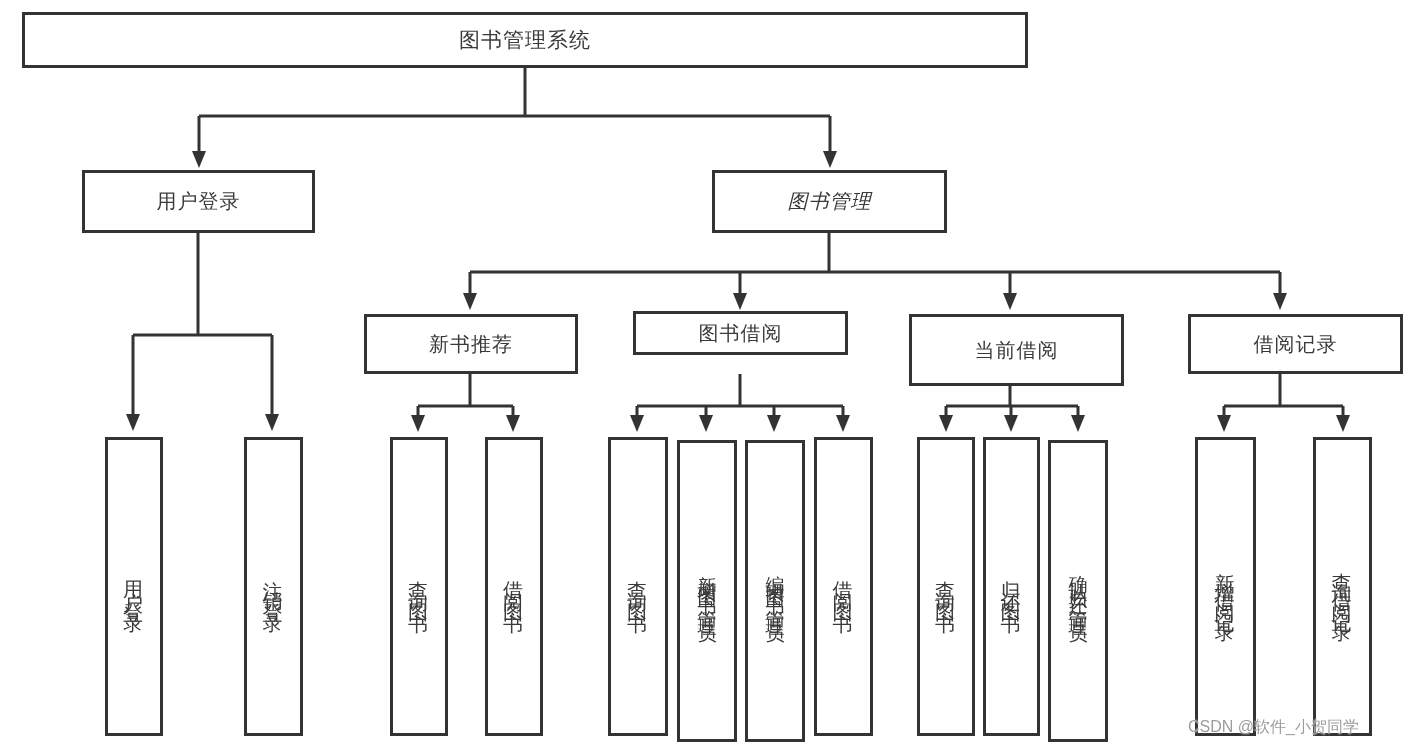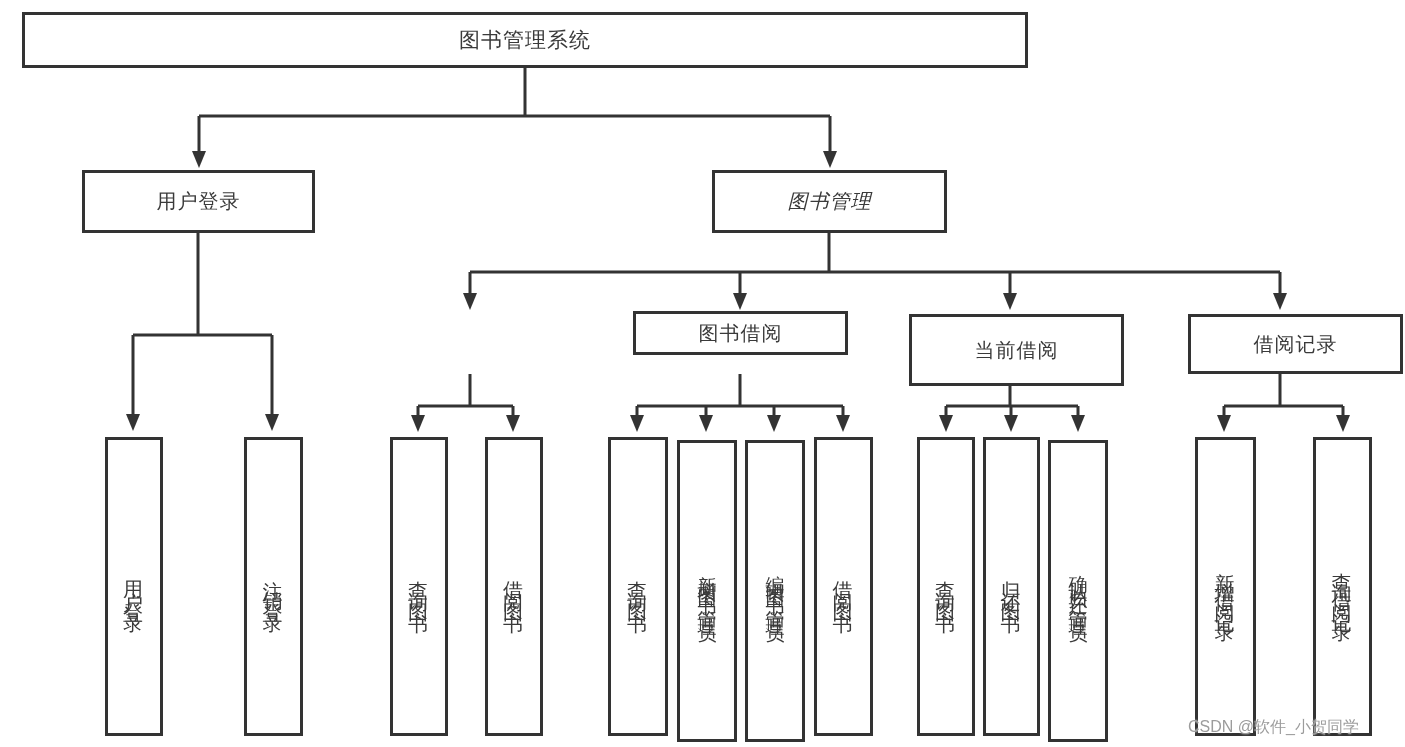--- a/index.html
+++ b/index.html
@@ -86,20 +86,21 @@
     <path d="M1280 374 V406 M1224 406 H1343 M1224 406 V416 M1343 406 V416"></path>
     <polygon points="1217,415 1231,415 1224,432"></polygon>
     <polygon points="1336,415 1350,415 1343,432"></polygon>
   </svg>
 
   <div class="node h-node root-node" style="left:22px;top:12px;width:1006px;height:56px;">图书管理系统</div>
 
   <div class="node h-node" style="left:82px;top:170px;width:233px;height:63px;">用户登录</div>
   <div class="node h-node" style="left:712px;top:170px;width:235px;height:63px;font-style:italic;">图书管理</div>
 
+  <div class="node h-node" style="left:364px;top:314px;width:214px;height:60px;">新书推荐</div>
   <div class="node h-node" style="left:633px;top:311px;width:215px;height:44px;">图书借阅</div>
   <div class="node h-node" style="left:909px;top:314px;width:215px;height:72px;font-family:Liberation Mono, monospace;">当前借阅</div>
   <div class="node h-node" style="left:1172px;top:314px;width:215px;height:60px;margin-left:16px;">借阅记录</div>
 
   <div class="node v-node ls4" style="left:105px;top:437px;width:58px;height:299px;">用户登录</div>
   <div class="node v-node ls4" style="left:244px;top:437px;width:59px;height:299px;">注销登录</div>
 
   <div class="node v-node ls4" style="left:390px;top:437px;width:58px;height:299px;">查询图书</div>
   <div class="node v-node ls4" style="left:485px;top:437px;width:58px;height:299px;">借阅图书</div>
 

